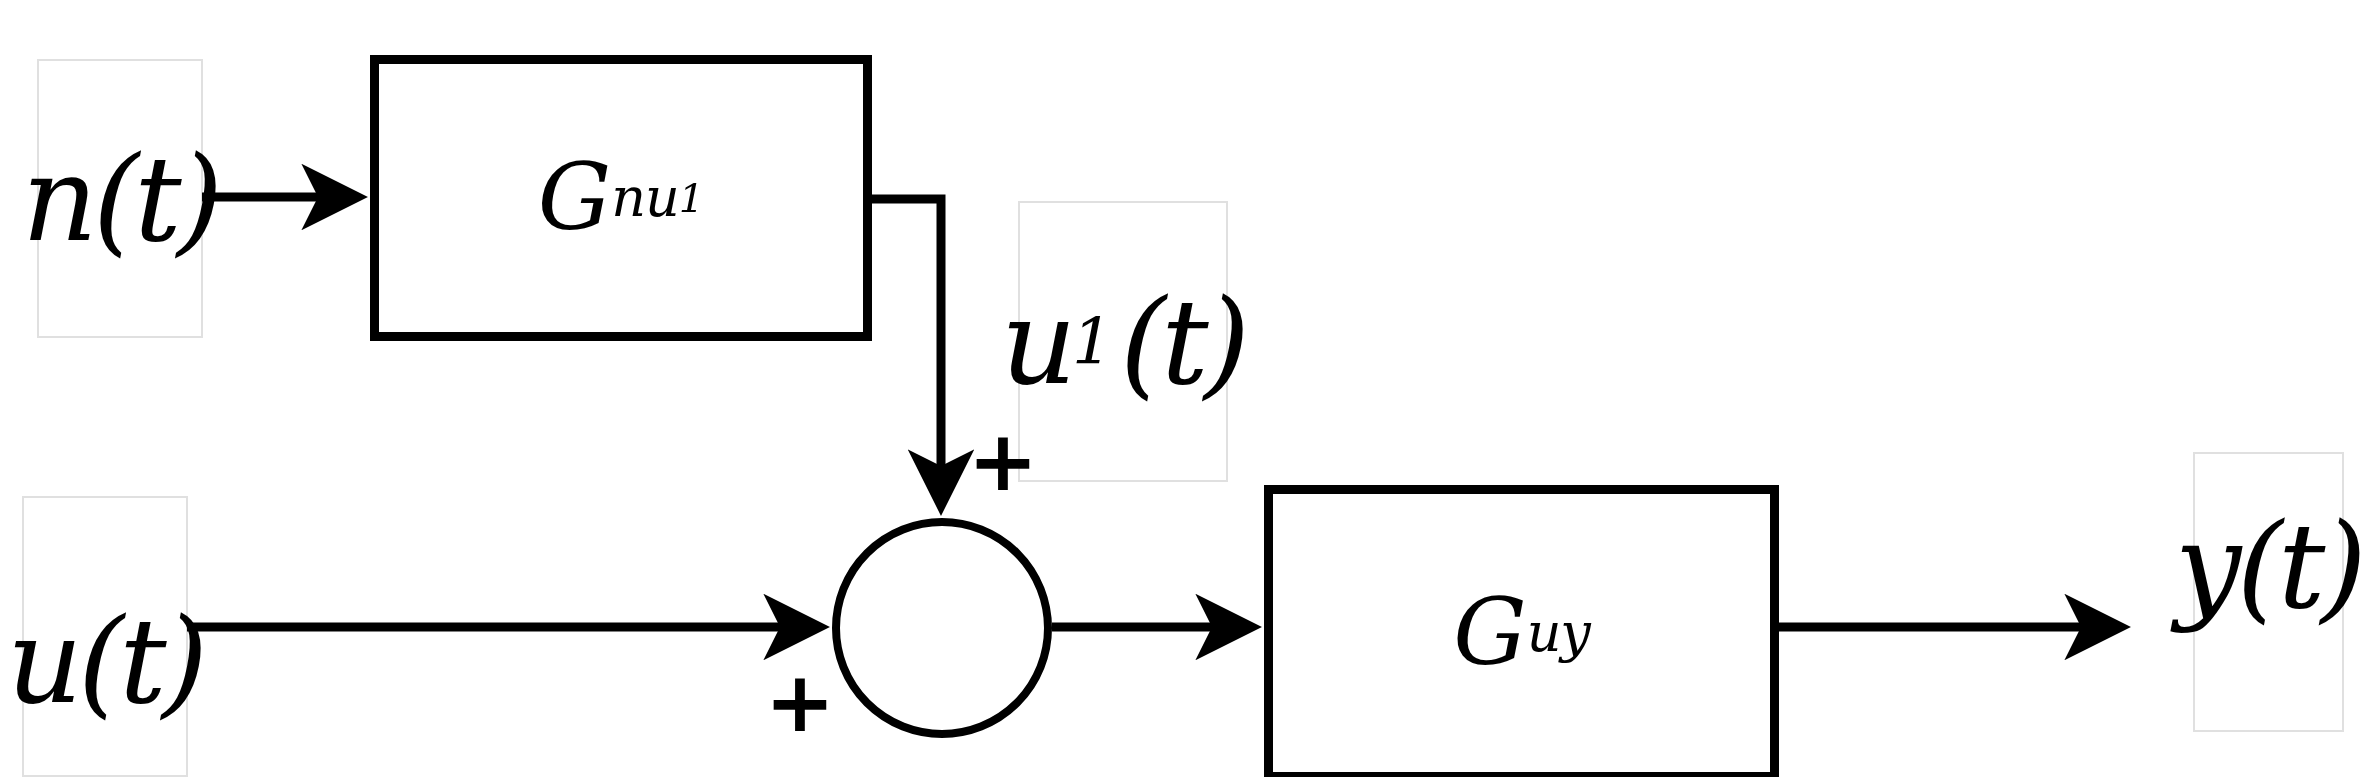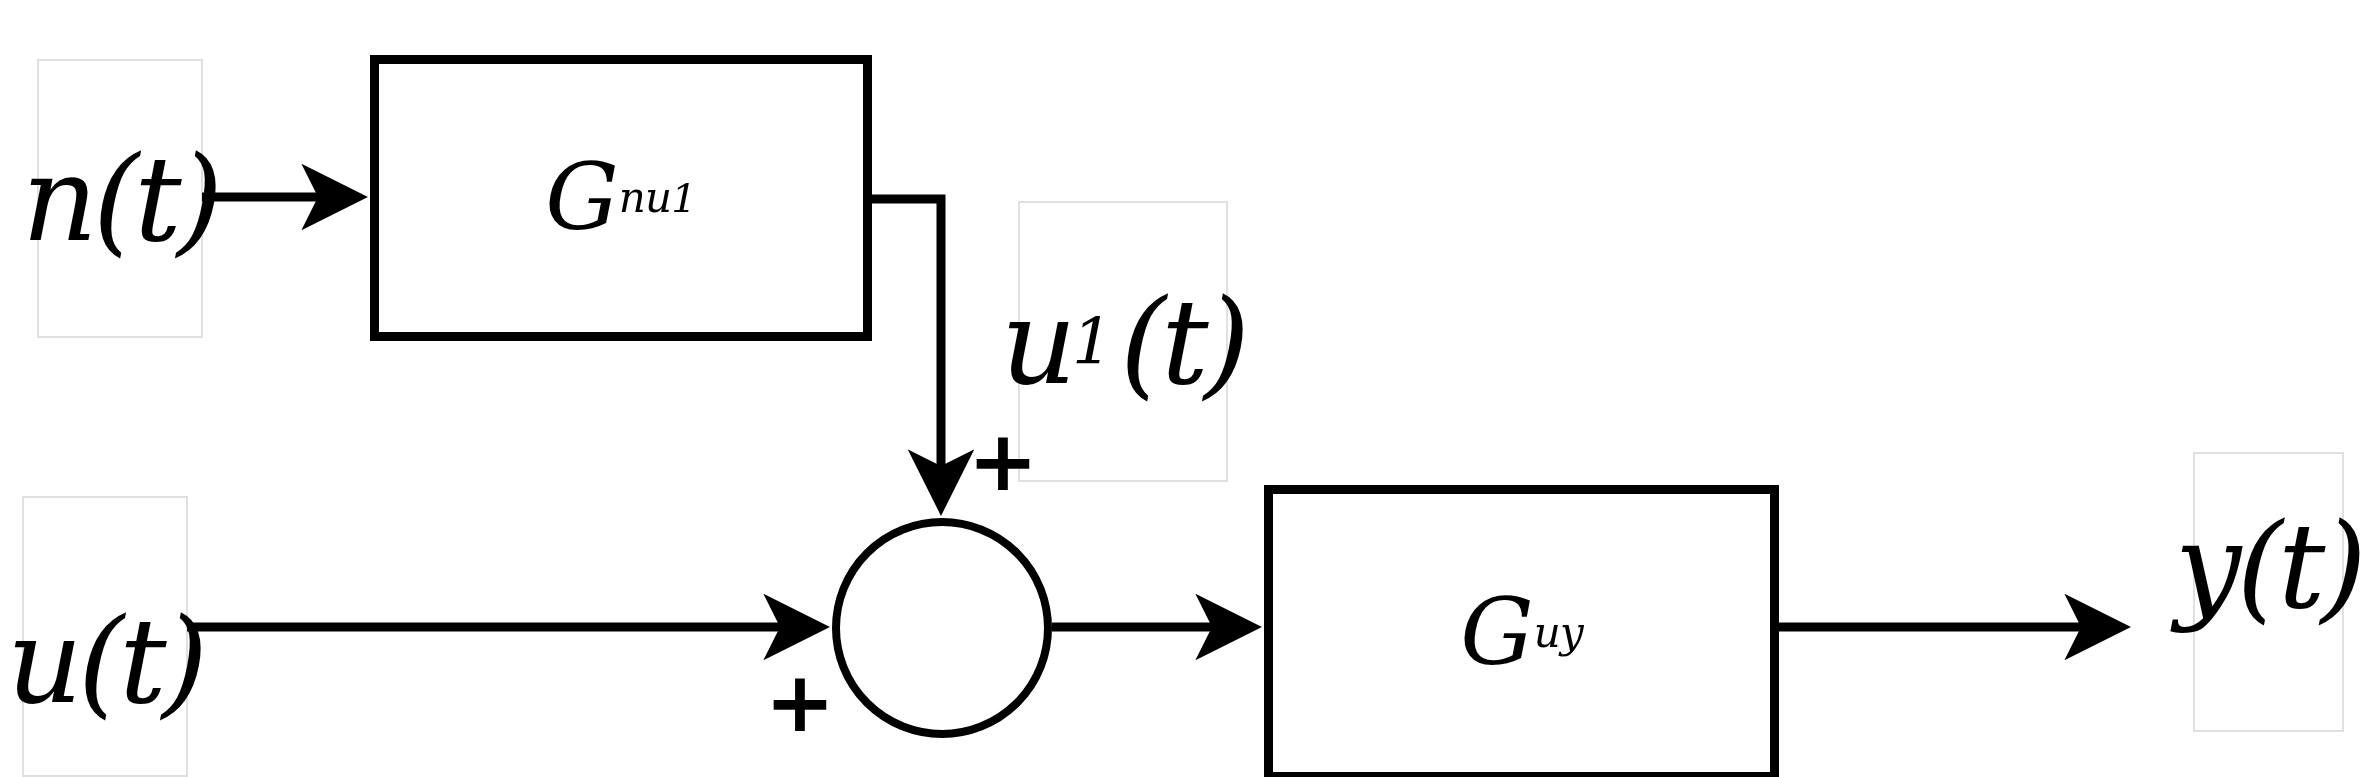--- a/index.html
+++ b/index.html
@@ -21,21 +21,21 @@
     display:flex; align-items:center; justify-content:center;
     color:var(--stroke);
     font-family:"DejaVu Serif","Liberation Serif",serif;
     font-style:italic;
     line-height:1;
     white-space:nowrap;
     pointer-events:none;
   }
   .math      { font-size:118px; letter-spacing:-0.04em; }
   .blocklbl  { font-size:92px; }
-  .b-sub     { font-size:42px; vertical-align:-22px; letter-spacing:-0.02em; }
+  .b-sub     { font-size:54px; vertical-align:-22px; letter-spacing:-0.02em; }
   .b-subsub  { font-size:40px; vertical-align:-37px; }
   .s-sub     { font-size:64px; vertical-align:-26px; }
   .s-args    { margin-left:0.10em; }
   .plus {
     position:absolute;
     display:flex; align-items:center; justify-content:center;
     font-family:"DejaVu Sans","Liberation Sans",sans-serif;
     font-style:normal; font-weight:700;
     font-size:84px; line-height:1;
     color:var(--stroke);

